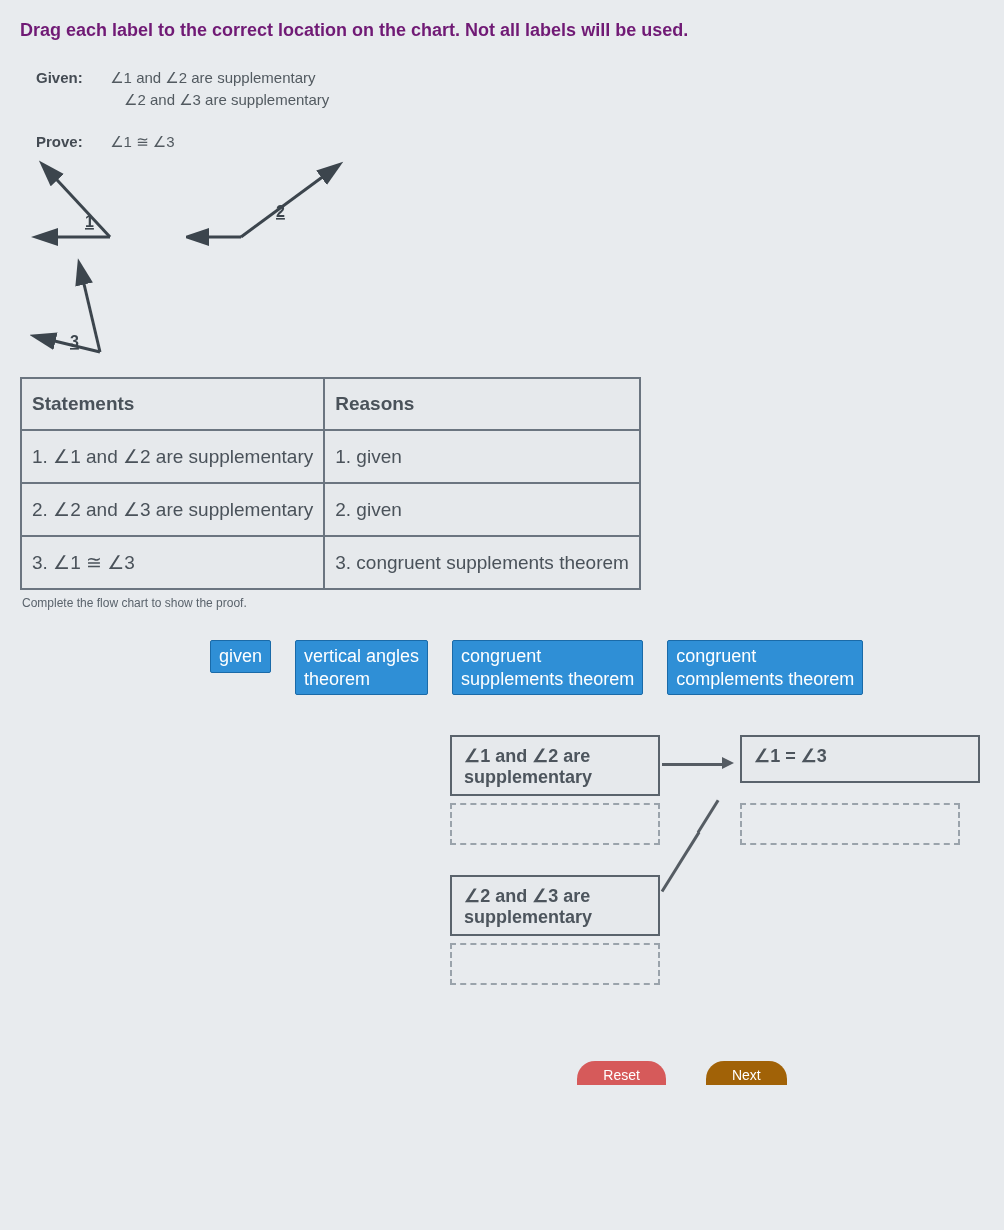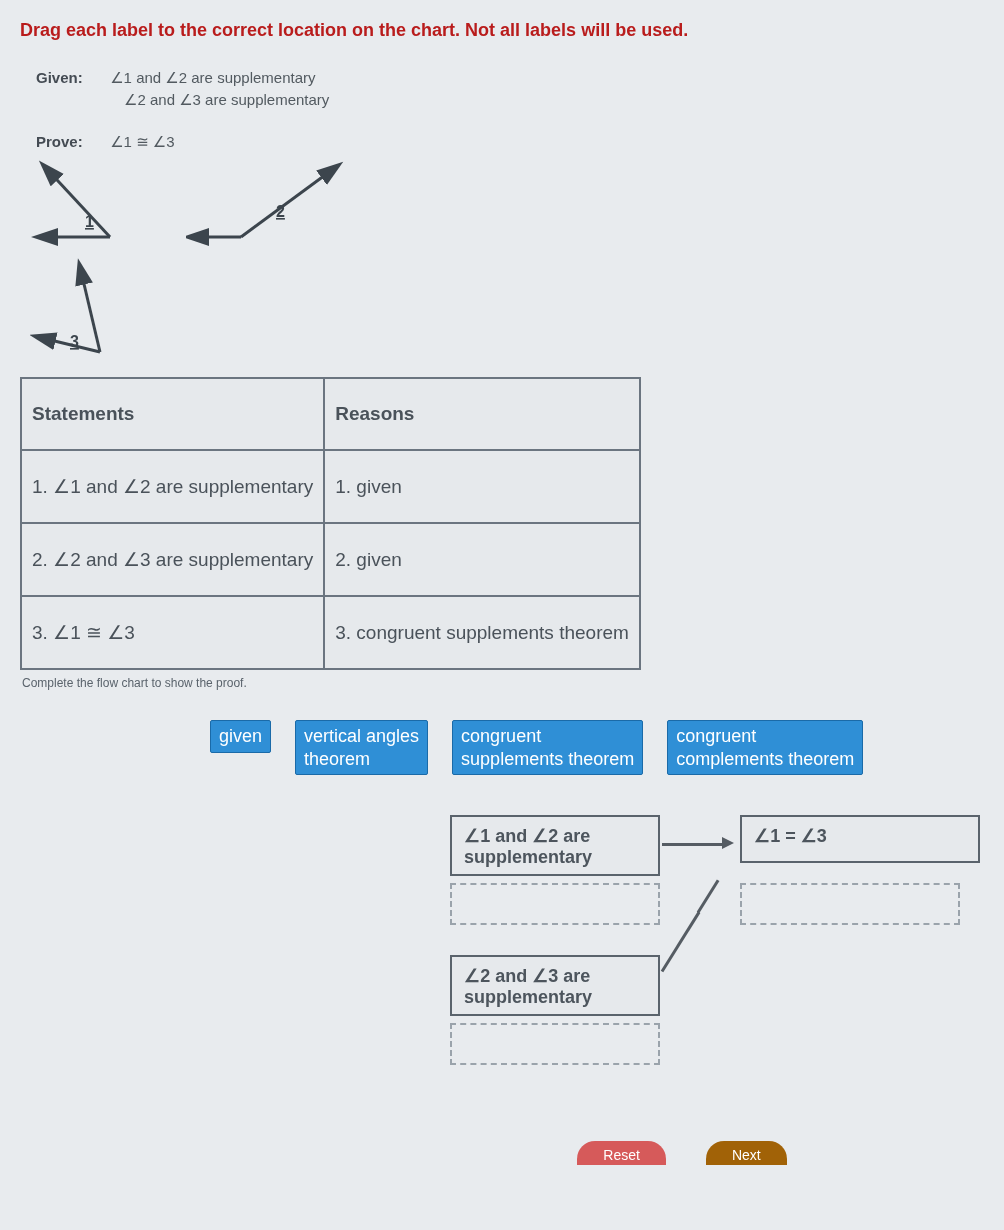--- a/index.html
+++ b/index.html
@@ -6,41 +6,41 @@
   body {
     margin: 0;
     padding: 16px 20px 0 20px;
     font-family: Arial, Helvetica, sans-serif;
     background: #e8ebee;
     color: #3d464f;
     width: 1004px;
     font-size: 18px;
   }
   .instruction {
-    color: #b91c1c;
+    color: #701a75;
     font-weight: bold;
     font-size: 18px;
     margin: 4px 0 28px 0;
   }
   .given-block { margin: 0 0 24px 16px; }
   .label { font-weight: bold; color: #444b53; display:inline-block; width:70px; vertical-align: top;}
   .statement-line { color: #525a60; margin-bottom: 4px; font-size: 15px;}
   .indent { margin-left: 88px; }
   .prove-block { margin: 0 0 4px 16px; }
   .figures { margin: 6px 0 10px 10px; }
   .fig-row { display:flex; gap:26px; }
   svg { display:block; }
 
   table.proof {
     border-collapse: collapse;
     margin-top: 4px;
   }
   table.proof th, table.proof td {
     border: 2px solid #6b7580;
-    padding: 24px 10px;
+    padding: 14px 10px;
     text-align: left;
     font-size: 19px;
     color: #4a525a;
     background: #e6e9ec;
   }
   table.proof th { font-weight: bold; }
 
   .complete-text {
     color: #5a636c;
     font-size: 12px;

